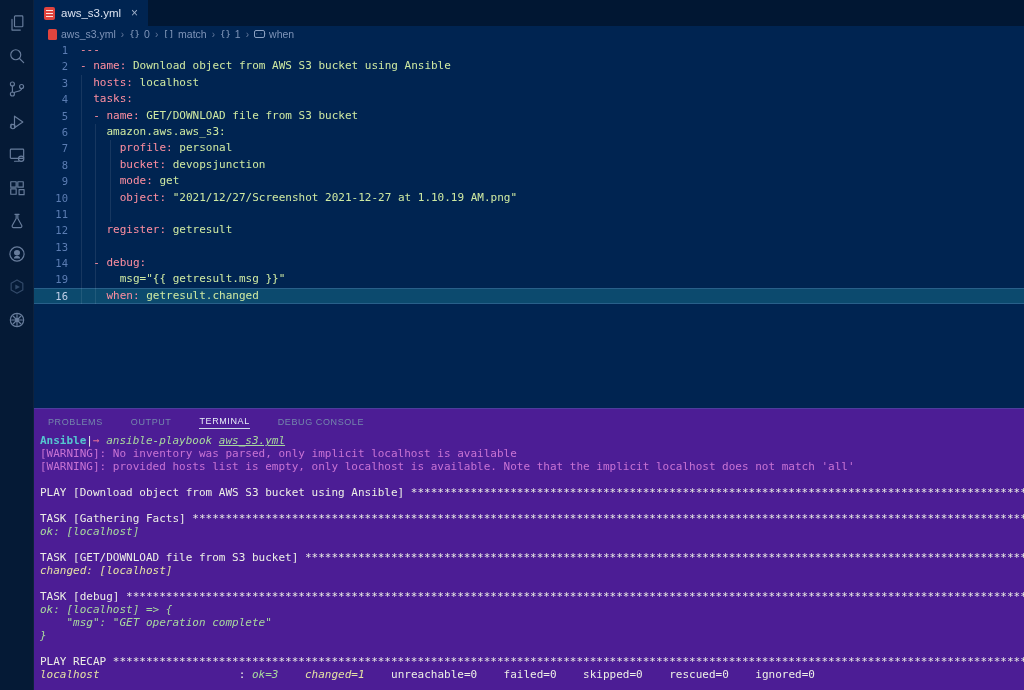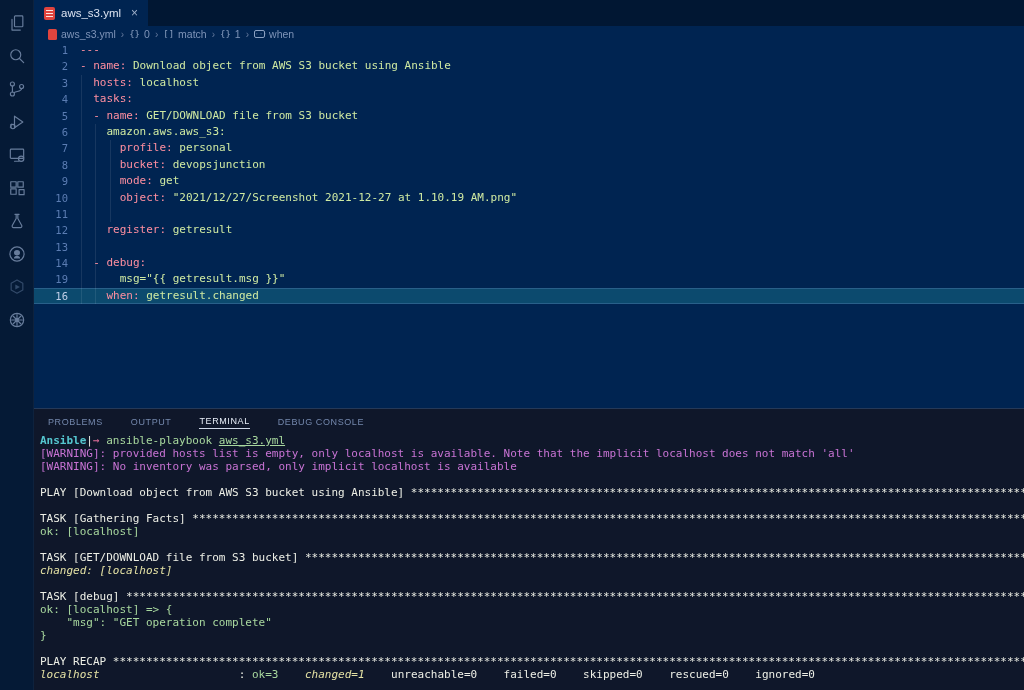--- a/index.html
+++ b/index.html
@@ -32,27 +32,27 @@
   .editor { position:relative; height:366px; background:#002451; overflow:hidden; flex-shrink:0; }
   .crow { display:flex; height:16.4px; line-height:16.4px; position:relative; white-space:pre; }
   .crow.cur { background:#0c4a6e; box-shadow:inset 0 1px 0 rgba(110,150,205,.30), inset 0 -1px 0 rgba(110,150,205,.30); }
   .gut { width:46px; padding-right:12px; text-align:right; color:#5b7db3; font:10.5px "DejaVu Sans Mono",monospace; line-height:16.4px; flex-shrink:0; }
   .crow.cur .gut { color:#c0cfe8; }
   .code { font:11px "DejaVu Sans Mono",monospace; line-height:16.4px; color:#ffffff; }
   .k { color:#ff8fa0; } .g { color:#cfeaa2; } .w { color:#ffffff; }
   .iguide { position:absolute; width:1px; background:rgba(255,255,255,0.09); }
 
   
-  .panel { flex:1; background:#0f172a; border-top:1px solid rgba(80,120,175,0.35); display:flex; flex-direction:column; min-height:0; }
+  .panel { flex:1; background:#4c1d95; border-top:1px solid rgba(80,120,175,0.35); display:flex; flex-direction:column; min-height:0; }
   .panel-tabs { height:24px; display:flex; align-items:center; gap:28px; padding-left:14px; flex-shrink:0; }
   .ptab { font-size:9px; letter-spacing:.6px; color:#7488ad; cursor:pointer; padding:3px 0 2px; }
   .ptab.active { color:#e6edf7; border-bottom:1px solid #cfd9ea; }
   .terminal { flex:1; padding:1px 0 0 6px; overflow:hidden; cursor:text; }
   .trow { height:13px; line-height:13px; white-space:pre; overflow:hidden; font:11px "DejaVu Sans Mono",monospace; color:#edefe6; }
-  .wh { color:#edefe6; } .gr { color:#a8d89e; } .ye { color:#e4e1a4;font-style:italic; }
+  .wh { color:#edefe6; } .gr { color:#a8d89e;font-style:italic; } .ye { color:#e4e1a4;font-style:italic; }
   .pu { color:#c873d4; } .cy { color:#55c6cf; } .pk { color:#e06e9a; }
   .u { text-decoration:underline; } .bd { font-weight:bold; }
 </style>
 </head>
 <body>
 
 <div class="app">
 
   <div class="activity-bar">
     <div class="act-item">
@@ -187,22 +187,22 @@
 
     <div class="panel">
       <div class="panel-tabs">
           <span class="ptab">PROBLEMS</span>
           <span class="ptab">OUTPUT</span>
           <span class="ptab active">TERMINAL</span>
           <span class="ptab">DEBUG CONSOLE</span>
         </div>
       <div class="terminal">
           <div class="trow"><span class="cy bd">Ansible</span><span class="wh">|</span><span class="pk">→</span><span class="wh"> </span><span class="gr">ansible-playbook </span><span class="gr u">aws_s3.yml</span></div>
+          <div class="trow"><span class="pu">[WARNING]: No inventory was parsed, only implicit localhost is available</span></div>
           <div class="trow"><span class="pu">[WARNING]: provided hosts list is empty, only localhost is available. Note that the implicit localhost does not match 'all'</span></div>
-          <div class="trow"><span class="pu">[WARNING]: No inventory was parsed, only implicit localhost is available</span></div>
           <div class="trow"> </div>
           <div class="trow"><span class="wh">PLAY [Download object from AWS S3 bucket using Ansible] ******************************************************************************************************************************************************</span></div>
           <div class="trow"> </div>
           <div class="trow"><span class="wh">TASK [Gathering Facts] ******************************************************************************************************************************************************</span></div>
           <div class="trow"><span class="gr">ok: [localhost]</span></div>
           <div class="trow"> </div>
           <div class="trow"><span class="wh">TASK [GET/DOWNLOAD file from S3 bucket] ******************************************************************************************************************************************************</span></div>
           <div class="trow"><span class="ye">changed: [localhost]</span></div>
           <div class="trow"> </div>
           <div class="trow"><span class="wh">TASK [debug] ******************************************************************************************************************************************************</span></div>

